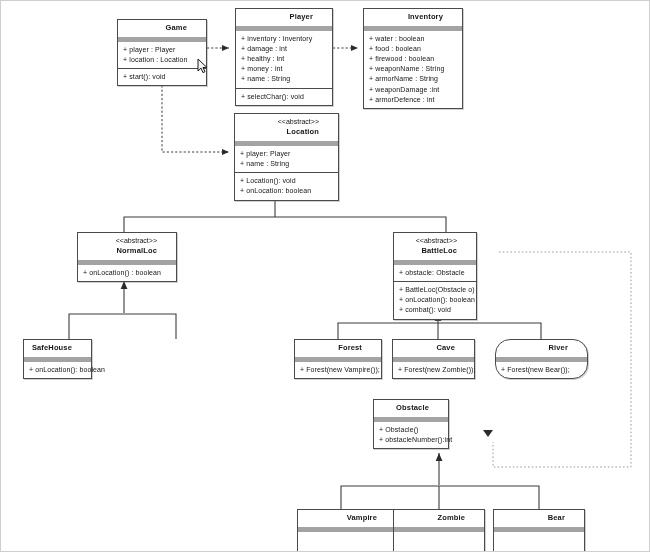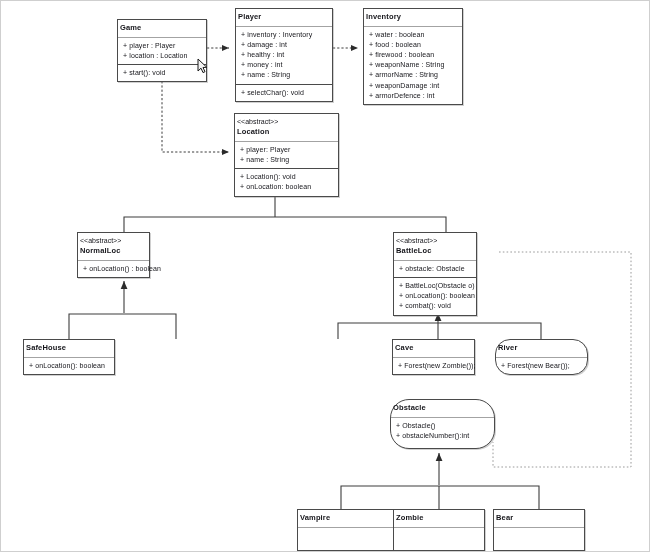--- a/index.html
+++ b/index.html
@@ -33,23 +33,23 @@
     box-sizing: border-box;
     background: #ffffff;
     border: 1px solid #4a4a4a;
     box-shadow: 1px 1px 0 rgba(120,120,120,0.35);
     font-size: 7px;
     line-height: 1.45;
     color: #15151a;
     z-index: 5;
   }
   .uml .hdr {
-    text-align: left;
+    text-align: right;
     padding: 3px 19px 3px 2px;
-    border-bottom: 1px solid #a3a3a3;
+    border-bottom: 5px solid #a3a3a3;
     font-weight: bold;
     font-size: 7.5px;
     letter-spacing: .15px;
   }
   .uml .hdr .stereo {
     display: block;
     font-weight: normal;
     font-size: 7px;
     letter-spacing: 0;
   }
@@ -188,21 +188,21 @@
       </div>
       <div class="sec">
         <div class="row">+ player: Player</div>
         <div class="row">+ name : String</div>
       </div>
       <div class="sec">
         <div class="row">+ Location(): void</div>
         <div class="row">+ onLocation: boolean</div>
       </div>
     </div>
-    <div class="uml" style="left: 76px; top: 231px; width: 73px; min-height: 44px;">
+    <div class="uml" style="left: 76px; top: 231px; width: 100px; min-height: 44px;">
       <div class="hdr">
         <span class="stereo">&lt;&lt;abstract&gt;&gt;</span>
         <span class="nm">NormalLoc</span>
       </div>
       <div class="sec">
         <div class="row">+ onLocation() : boolean</div>
       </div>
     </div>
     <div class="uml" style="left: 392px; top: 231px; width: 84px; min-height: 76px;">
       <div class="hdr">
@@ -211,45 +211,53 @@
       </div>
       <div class="sec">
         <div class="row">+ obstacle: Obstacle</div>
       </div>
       <div class="sec">
         <div class="row">+ BattleLoc(Obstacle o)</div>
         <div class="row">+ onLocation(): boolean</div>
         <div class="row">+ combat():  void</div>
       </div>
     </div>
-    <div class="uml" style="left: 22px; top: 338px; width: 92px; min-height: 34px;">
+    <div class="uml" style="left: 22px; top: 338px; width: 69px; min-height: 34px;">
       <div class="hdr">
         <span class="nm">SafeHouse</span>
       </div>
       <div class="sec">
         <div class="row">+ onLocation(): boolean</div>
       </div>
     </div>
+    <div class="uml" style="left: 293px; top: 338px; width: 88px; min-height: 34px;">
+      <div class="hdr">
+        <span class="nm">Forest</span>
+      </div>
+      <div class="sec">
+        <div class="row">+ Forest(new Vampire());</div>
+      </div>
+    </div>
     <div class="uml" style="left: 391px; top: 338px; width: 83px; min-height: 34px;">
       <div class="hdr">
         <span class="nm">Cave</span>
       </div>
       <div class="sec">
         <div class="row">+ Forest(new Zombie());</div>
       </div>
     </div>
     <div class="uml" style="left: 494px; top: 338px; width: 93px; min-height: 34px; border-radius: 15px;">
       <div class="hdr">
         <span class="nm">River</span>
       </div>
       <div class="sec">
         <div class="row">+ Forest(new Bear());</div>
       </div>
     </div>
-    <div class="uml" style="left: 389px; top: 398px; width: 105px; min-height: 50px; border-radius: 19px;">
+    <div class="uml" style="left: 372px; top: 398px; width: 76px; min-height: 50px;">
       <div class="hdr">
         <span class="nm">Obstacle</span>
       </div>
       <div class="sec">
         <div class="row">+ Obstacle()</div>
         <div class="row">+ obstacleNumber():int</div>
       </div>
     </div>
     <div class="uml" style="left: 296px; top: 508px; width: 100px; min-height: 36px;">
       <div class="hdr">

